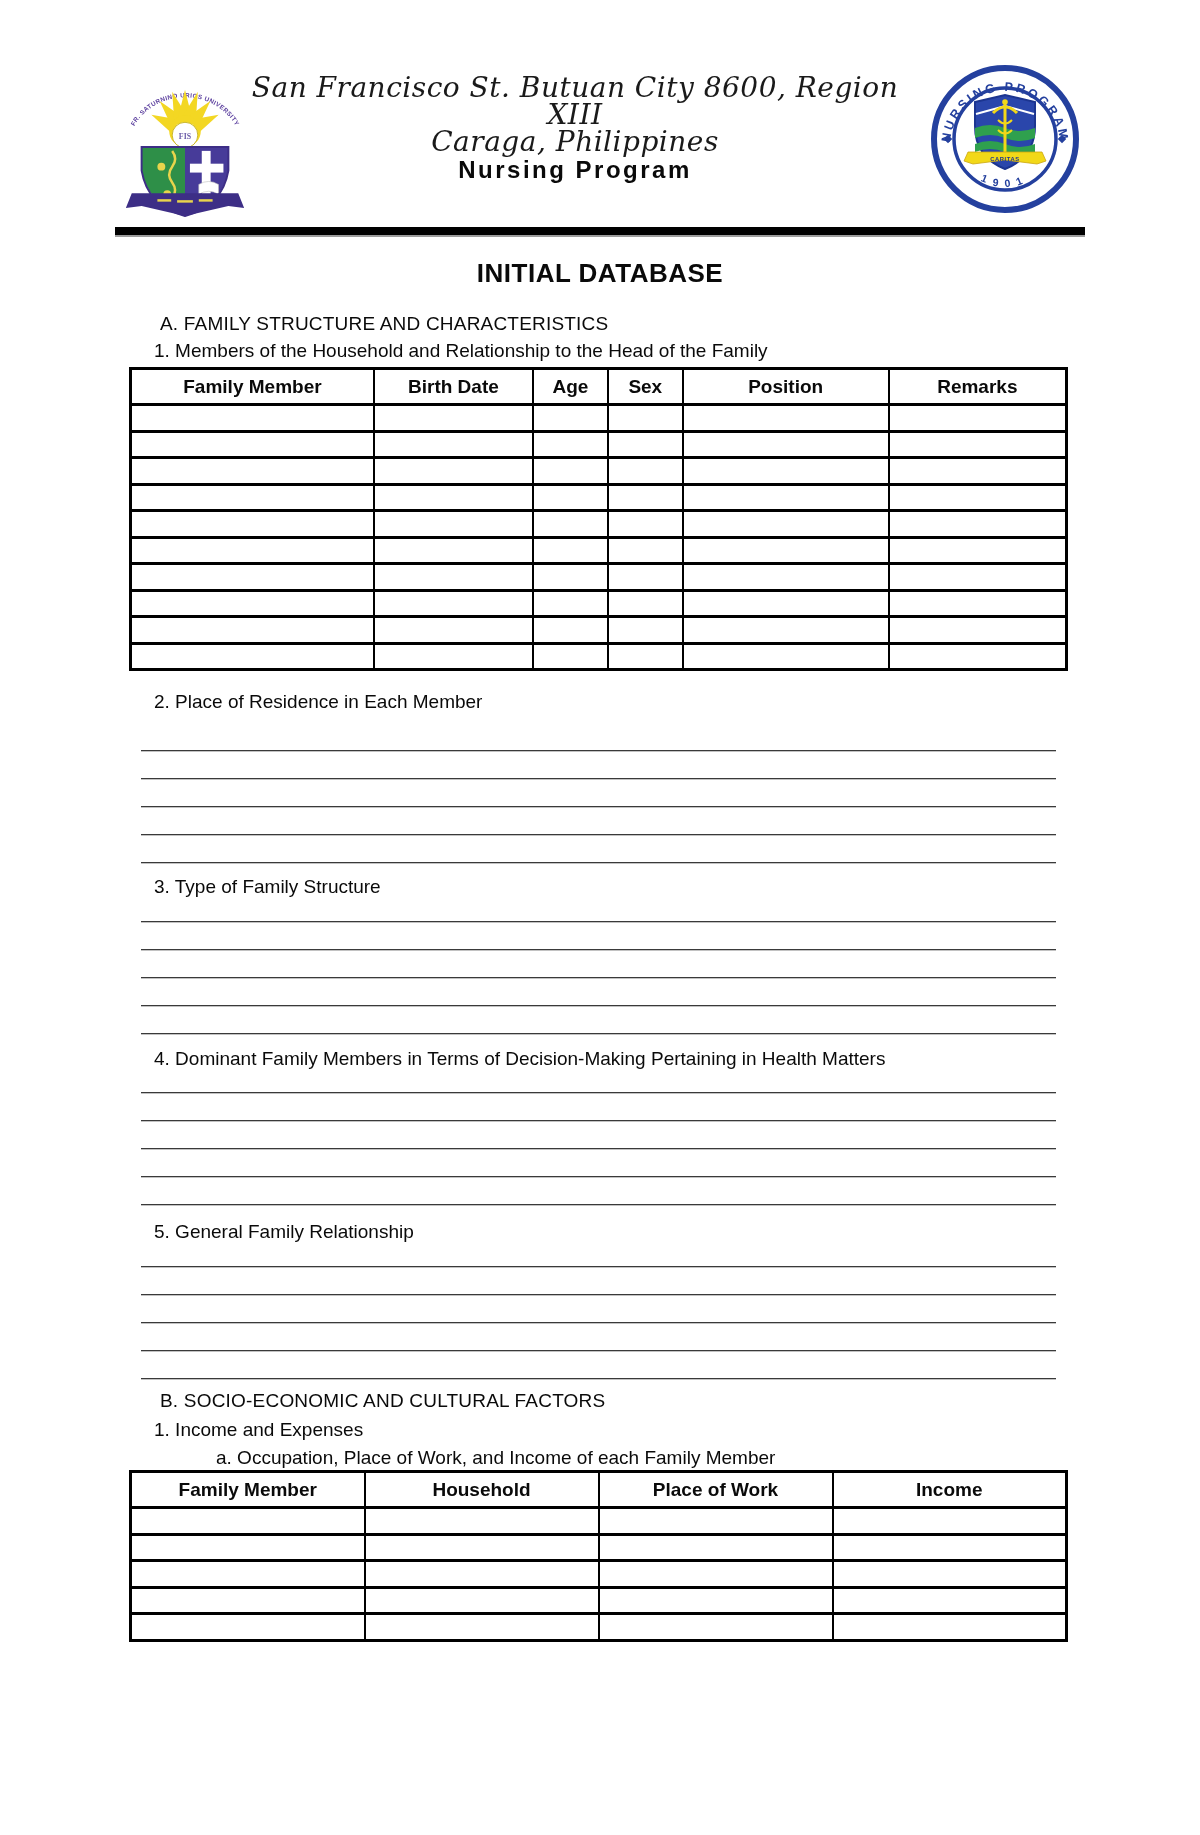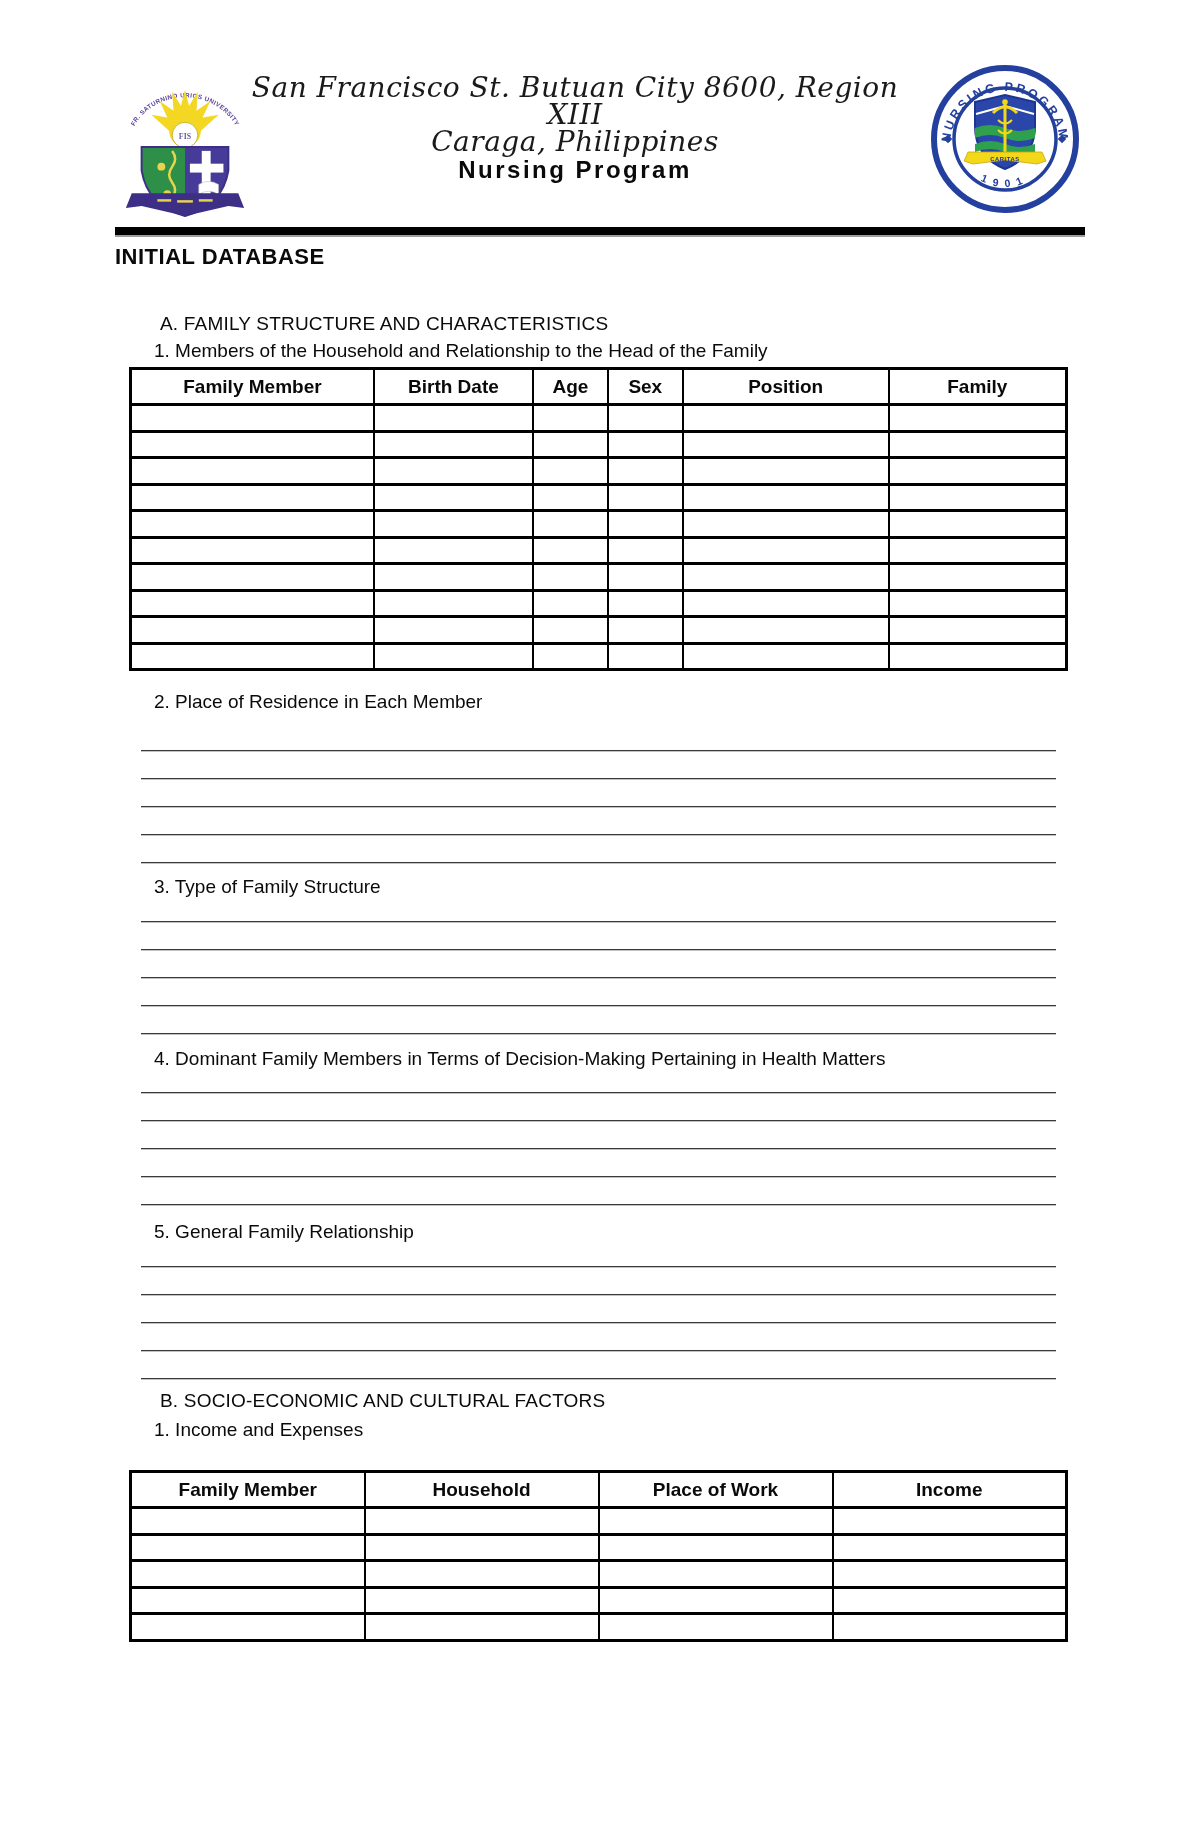--- a/index.html
+++ b/index.html
@@ -27,22 +27,22 @@
     font-size:28px; line-height:27px; color:#1a1a1a; letter-spacing:0.5px;
   }
   .program-name { font-size:24px; font-weight:bold; letter-spacing:2.5px; line-height:28px; margin-top:1px; }
 
   .rule {
     position:absolute; left:115px; top:227px; width:970px; height:10px;
     background:#000; border-bottom:2px solid #9c9c9c;
   }
 
   .doc-title {
-    position:absolute; left:115px; top:244px; width:970px;
-    font-size:22px; font-weight:bold; letter-spacing:0.5px;
+    position:absolute; left:115px; top:258px; width:970px;
+    text-align:center; font-size:26px; font-weight:bold; letter-spacing:0.5px;
   }
 
   
   .label { position:absolute; font-size:19px; line-height:24px; white-space:nowrap; }
   .heading { font-weight:normal; letter-spacing:0.2px; }
 
   
   table.form-table {
     position:absolute; left:129px; width:939px;
     border-collapse:collapse; table-layout:fixed;
@@ -180,21 +180,21 @@
         <col style="width:22%">
         <col style="width:19%">
     </colgroup>
     <thead>
       <tr>
         <th>Family Member</th>
         <th>Birth Date</th>
         <th>Age</th>
         <th>Sex</th>
         <th>Position</th>
-        <th>Family</th>
+        <th>Remarks</th>
       </tr>
     </thead>
     <tbody>
         <tr>
           <td></td>
           <td></td>
           <td></td>
           <td></td>
           <td></td>
           <td></td>
@@ -307,20 +307,21 @@
       <div class="write-line"></div>
       <div class="write-line"></div>
       <div class="write-line"></div>
       <div class="write-line"></div>
     </div>
 
   <div class="label heading" style="left:160px; top:1389px;">B. SOCIO-ECONOMIC AND CULTURAL FACTORS</div>
 
   <div class="label" style="left:154px; top:1418px;">1. Income and Expenses</div>
 
+  <div class="label" style="left:216px; top:1446px;">a. Occupation, Place of Work, and Income of each Family Member</div>
 
   <table class="form-table" id="occupation-table">
     <colgroup>
       <col style="width:25%">
         <col style="width:25%">
         <col style="width:25%">
         <col style="width:25%">
     </colgroup>
     <thead>
       <tr>

